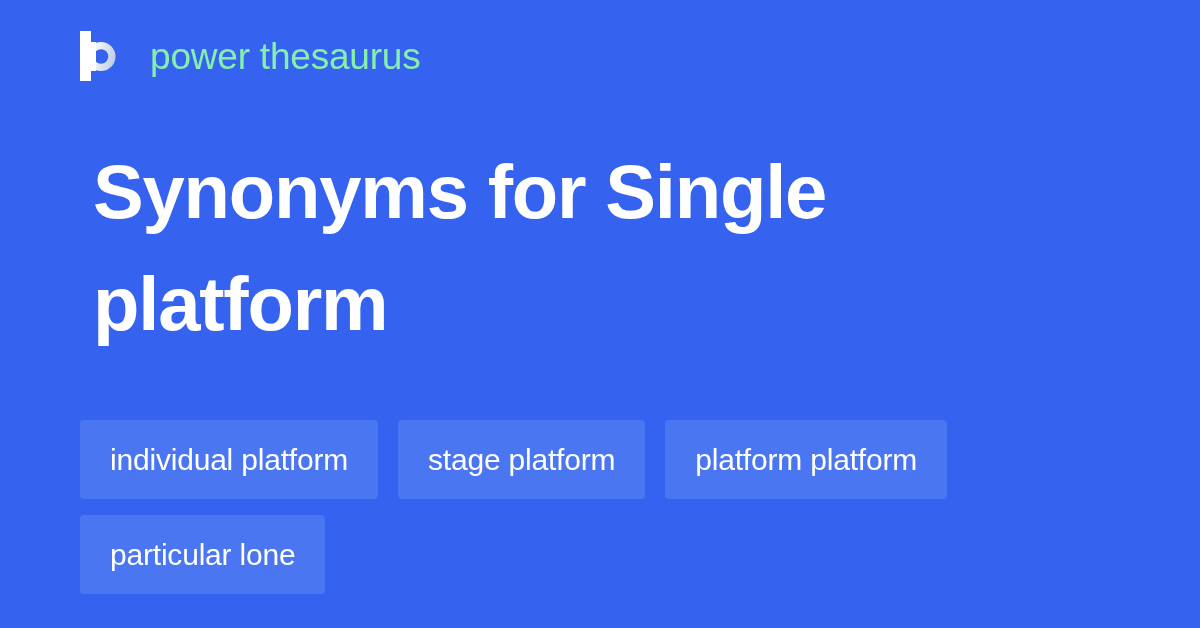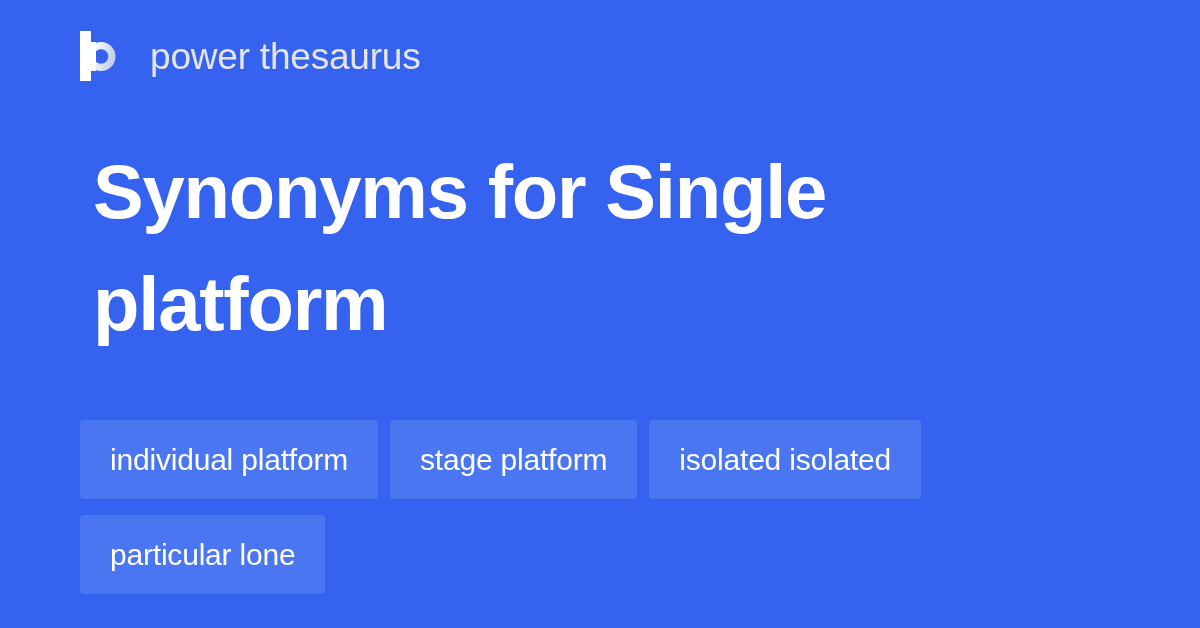--- a/index.html
+++ b/index.html
@@ -34,21 +34,21 @@
     height: 52px;
   }
   .brand-logo {
     width: 46px;
     height: 50px;
     display: block;
     flex: 0 0 auto;
   }
   .brand-name {
     margin-left: 24px;
-    color: #e5e5e5;
+    color: #86efac;
     font-size: 37px;
     line-height: 1;
     font-weight: 400;
     letter-spacing: -0.2px;
     white-space: nowrap;
   }
 
   
   .headline {
     position: absolute;
@@ -65,21 +65,21 @@
 
   
   .chips {
     position: absolute;
     left: 80px;
     top: 420px;
     width: 1050px;
     display: flex;
     flex-wrap: wrap;
     align-content: flex-start;
-    gap: 16px 12px;
+    gap: 16px 20px;
   }
   .chip {
     background: #4a76f2;
     color: #ffffff;
     border-radius: 4px;
     height: 79px;
     box-sizing: border-box;
     padding: 0 30px;
     display: flex;
     align-items: center;
@@ -111,17 +111,17 @@
       <path d="M7 18.2 h9 v14.6 h-9 Z" fill="#ffffff"></path>
     </svg>
     <span class="brand-name">power thesaurus</span>
   </div>
 
   <h1 class="headline">Synonyms for Single platform</h1>
 
   <div class="chips">
     <div class="chip">individual platform</div>
     <div class="chip">stage platform</div>
-    <div class="chip">isolated isolated</div>
+    <div class="chip">platform platform</div>
     <div class="chip">particular lone</div>
   </div>
 
 </div>
 
 </body></html>

